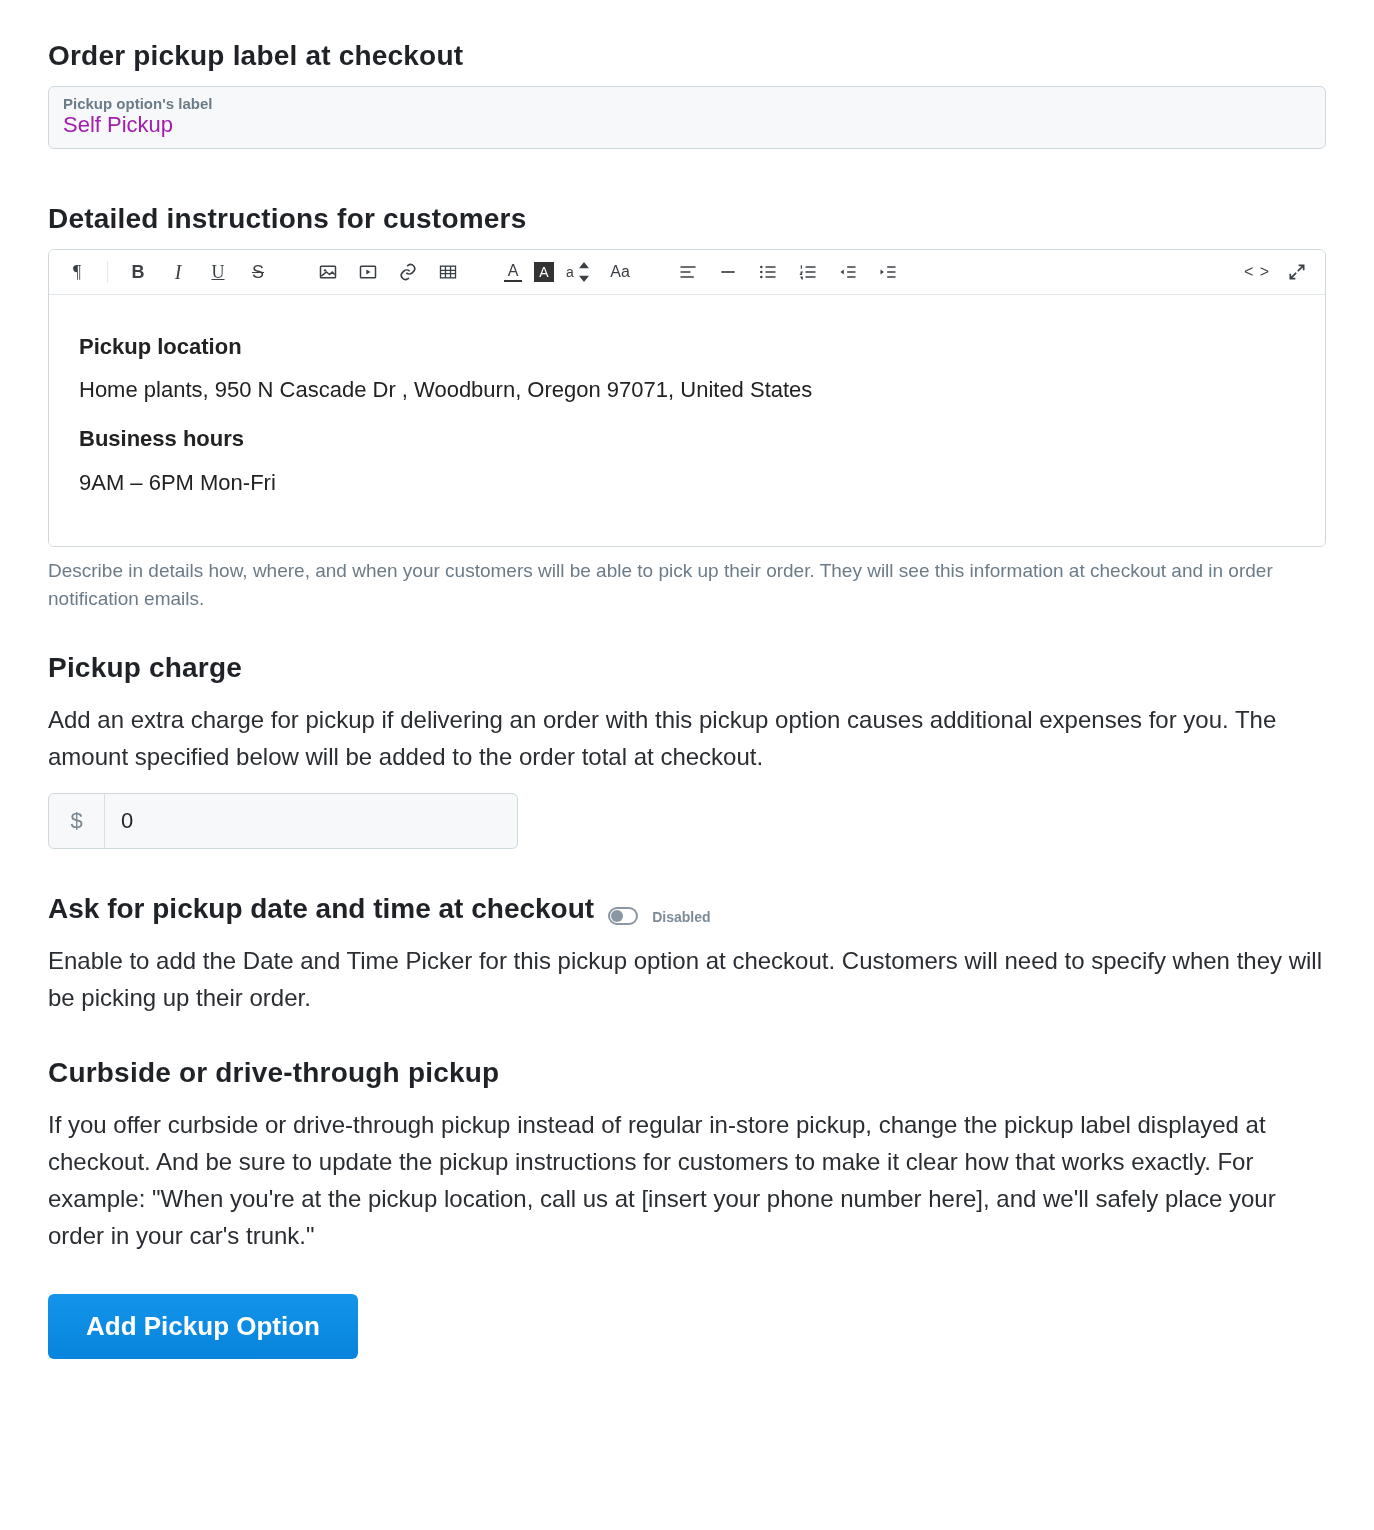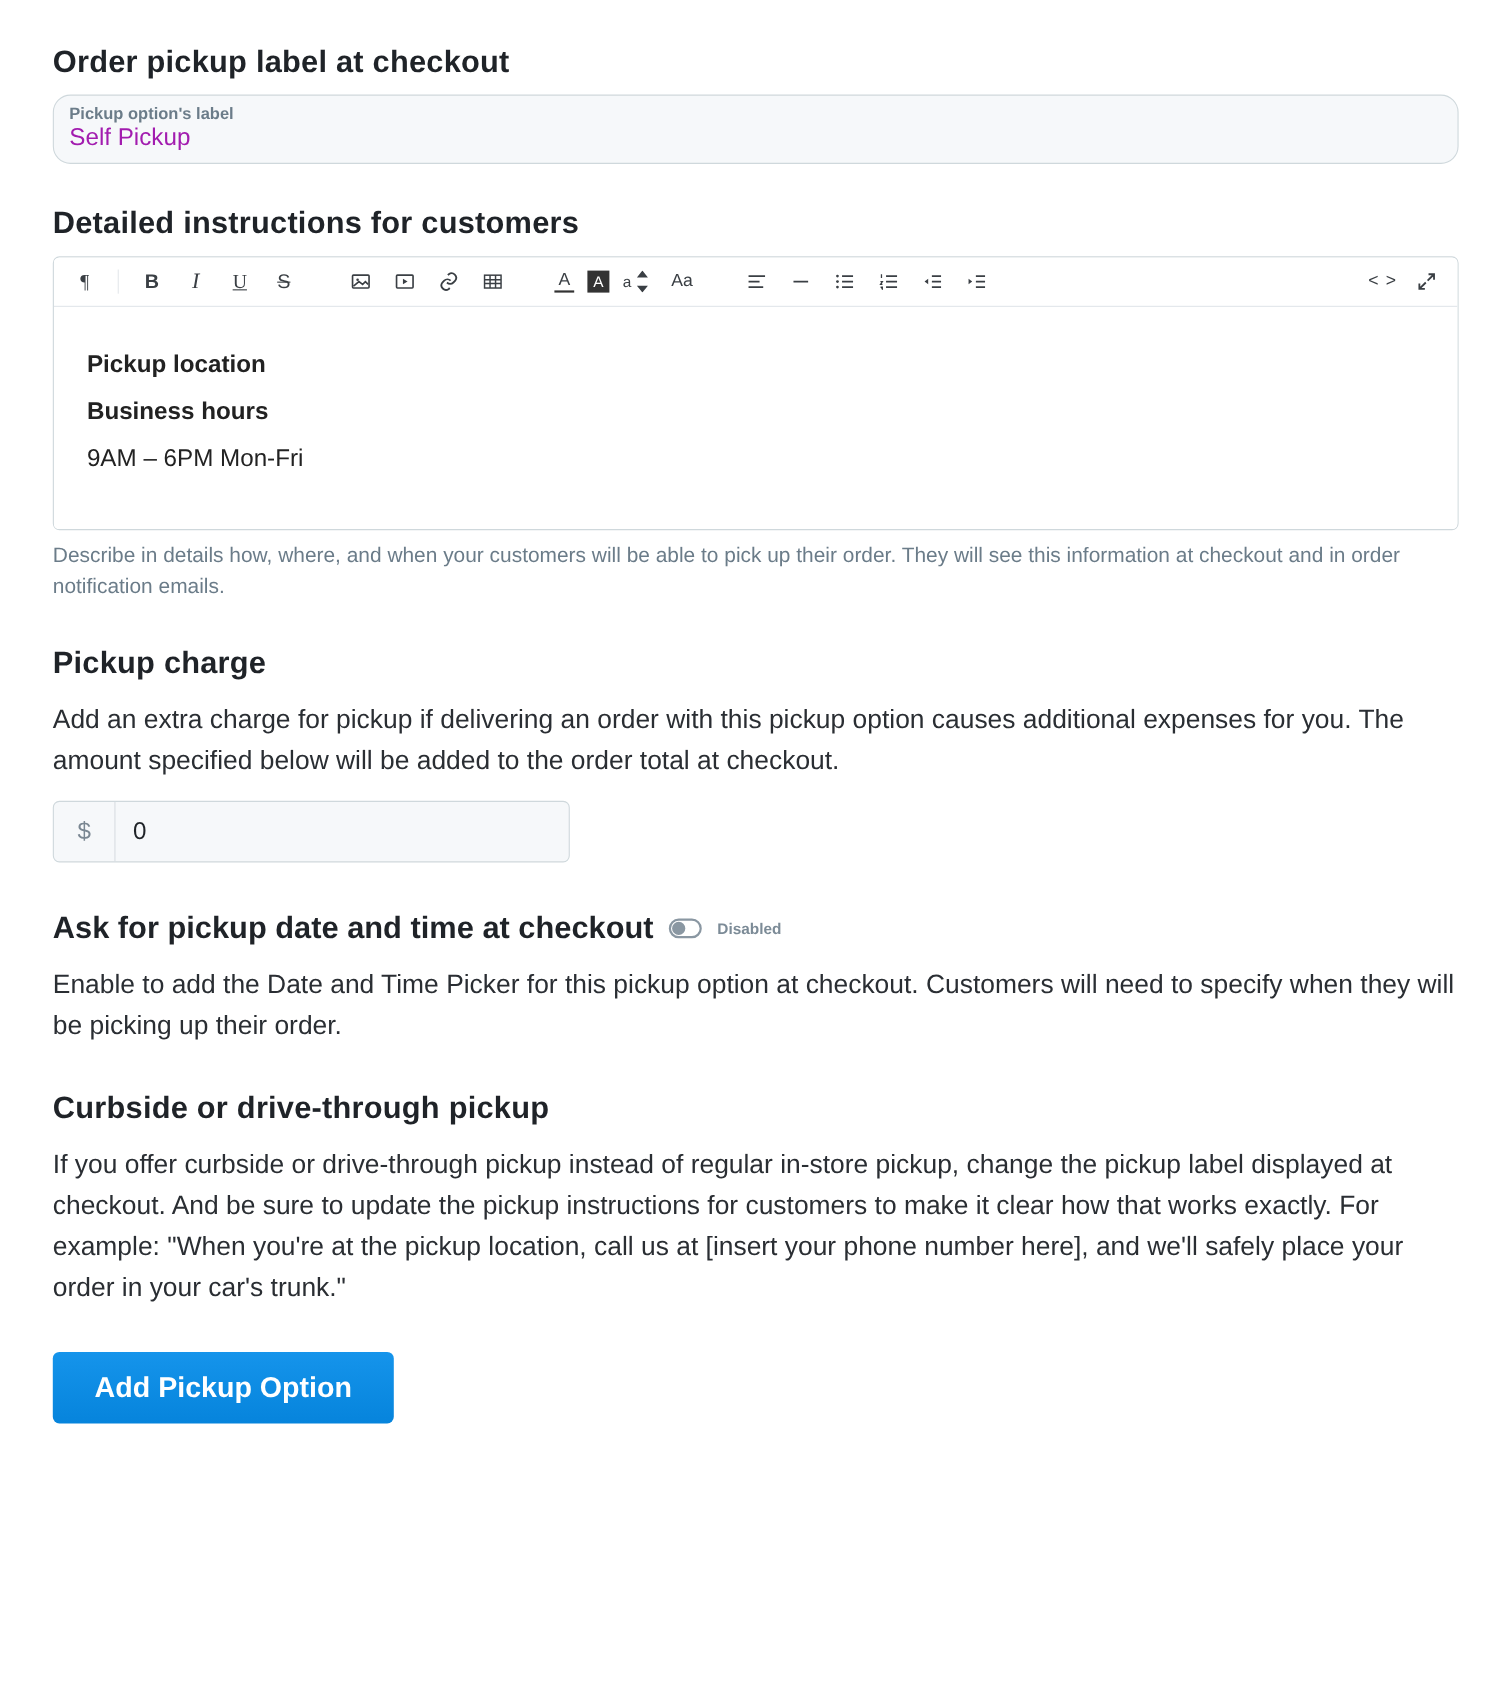--- a/index.html
+++ b/index.html
@@ -12,24 +12,24 @@
   }
   .section-title {
     font-size: 28px;
     font-weight: 700;
     color: #1f2328;
     margin-bottom: 14px;
     letter-spacing: 0.2px;
   }
   .field-box {
     border: 1px solid #cfd8dc;
-    border-radius: 16px;
+    border-radius: 6px;
     background: #f6f8fa;
     padding: 8px 14px 10px 14px;
-    margin-bottom: 38px;
+    margin-bottom: 54px;
   }
   .field-mini-label {
     font-size: 15px;
     color: #6b7c89;
     font-weight: 600;
     margin-bottom: 0px;
   }
   .field-input {
     border: none;
     background: transparent;
@@ -140,21 +140,21 @@
     flex: 1;
     font-size: 22px;
     padding: 0 16px;
     outline: none;
     color: #1f2328;
   }
 
   
   .toggle-row {
     display: flex;
-    align-items: center;
+    align-items: flex-end;
     gap: 14px;
     margin-bottom: 12px;
   }
   .toggle-title {
     font-size: 28px;
     font-weight: 700;
     color: #1f2328;
   }
   .toggle-pill {
     width: 30px;
@@ -309,20 +309,21 @@
       <span class="tbtn">
         <svg viewBox="0 0 24 24" stroke="currentColor" stroke-width="2" fill="none">
             <path d="M14 4 H20 V10 M20 4 L13 11 M10 20 H4 V14 M4 20 L11 13"></path>
           </svg>
       </span>
     </div>
 
     <div class="editor-body-wrap">
       <div class="editor-body">
         <div class="eb-h">Pickup location</div>
+        <div class="eb-p">Home plants, 950 N Cascade Dr , Woodburn, Oregon 97071, United States</div>
         <div class="eb-h">Business hours</div>
         <div class="eb-p" style="margin-bottom:0">9AM – 6PM Mon-Fri</div>
       </div>
       <div class="editor-scroll">
         <div class="editor-scroll-thumb"></div>
       </div>
     </div>
   </div>
 
   <div class="help-text">Describe in details how, where, and when your customers will be able to pick up their order. They will see this information at checkout and in order notification emails.</div>

